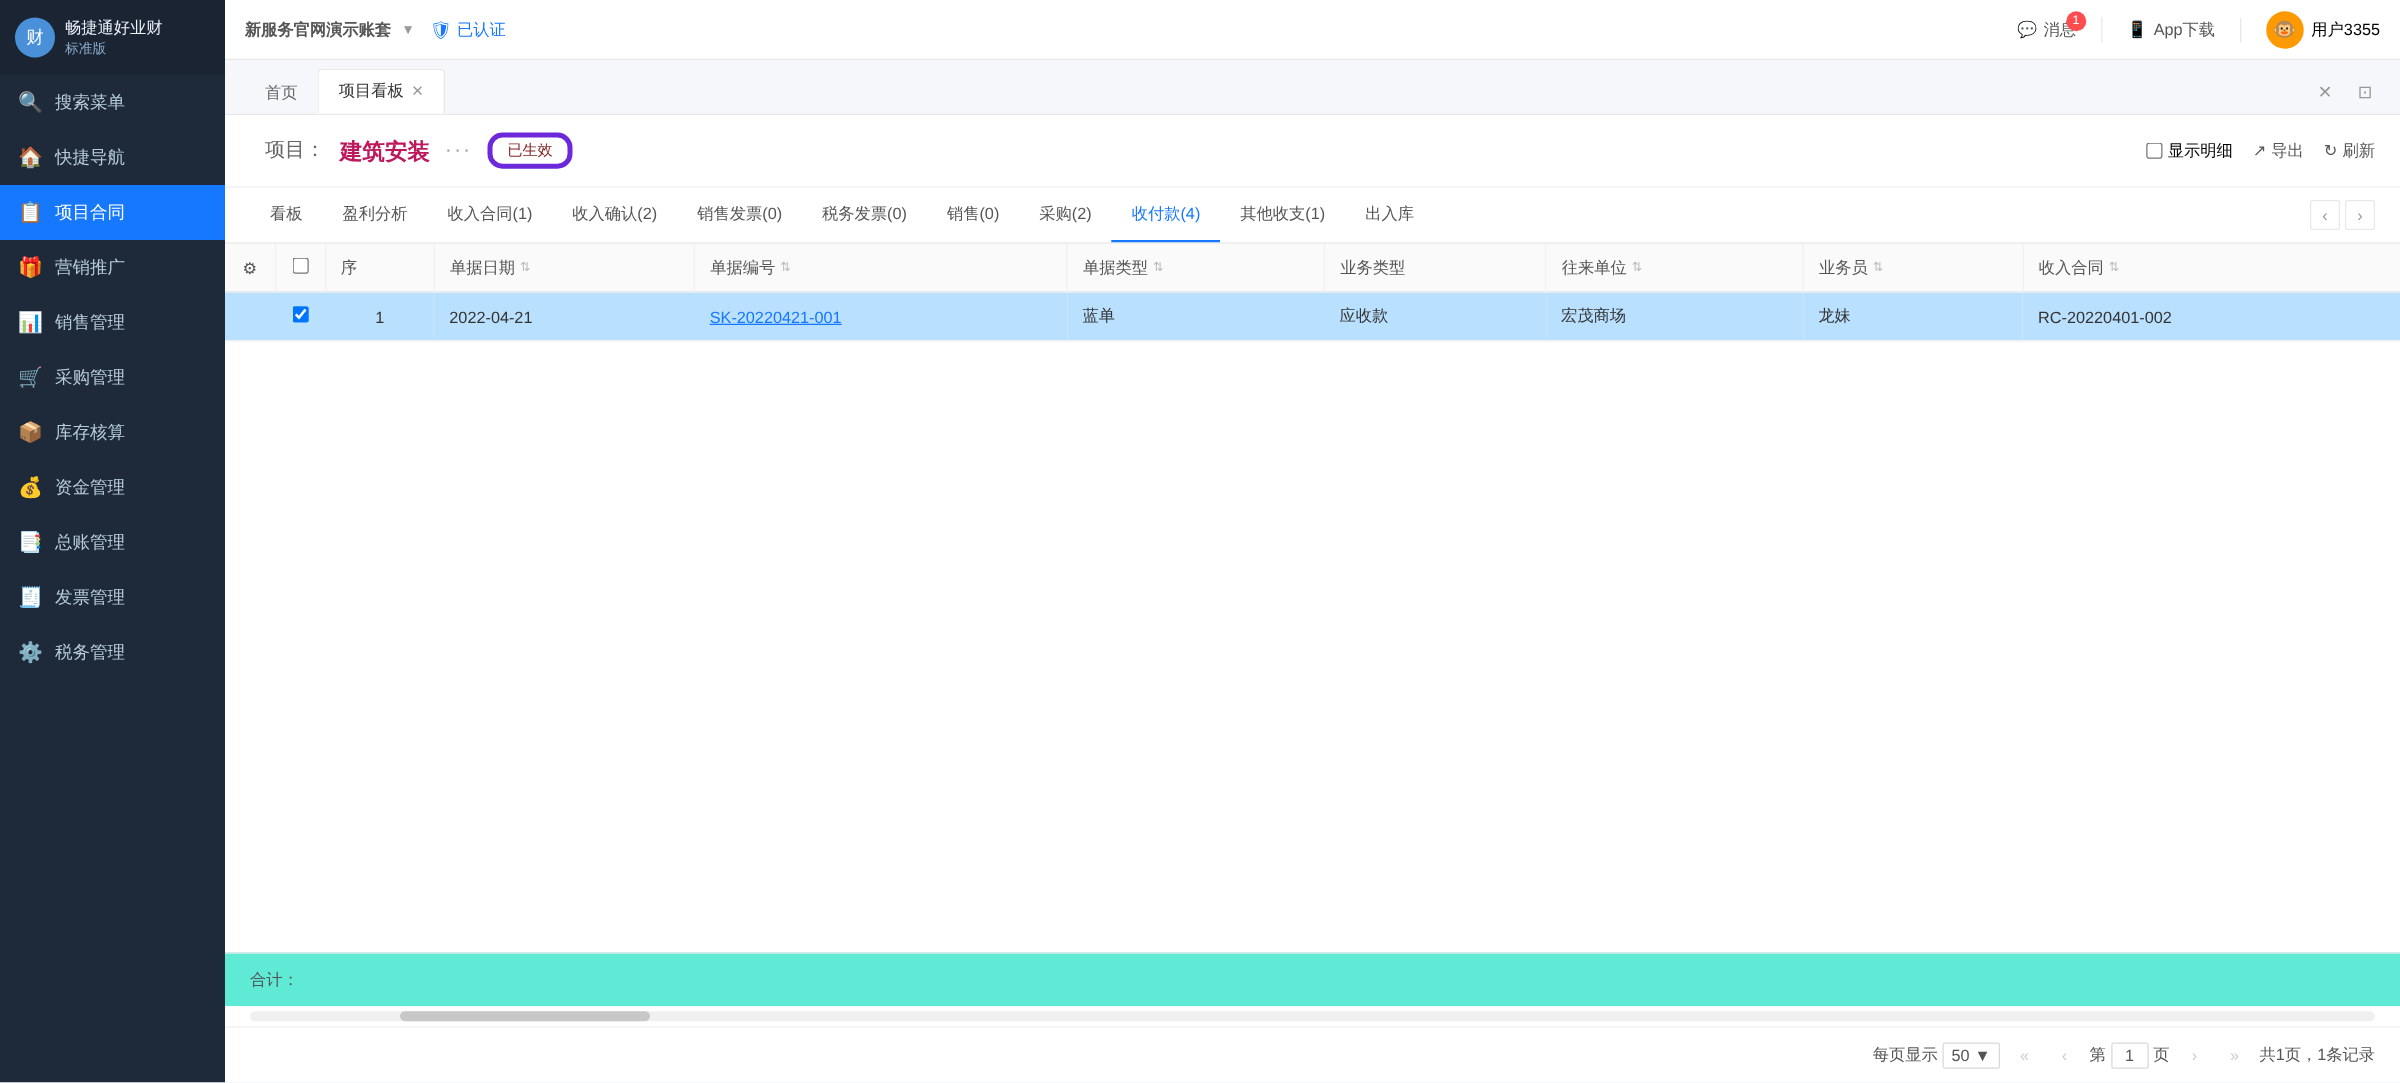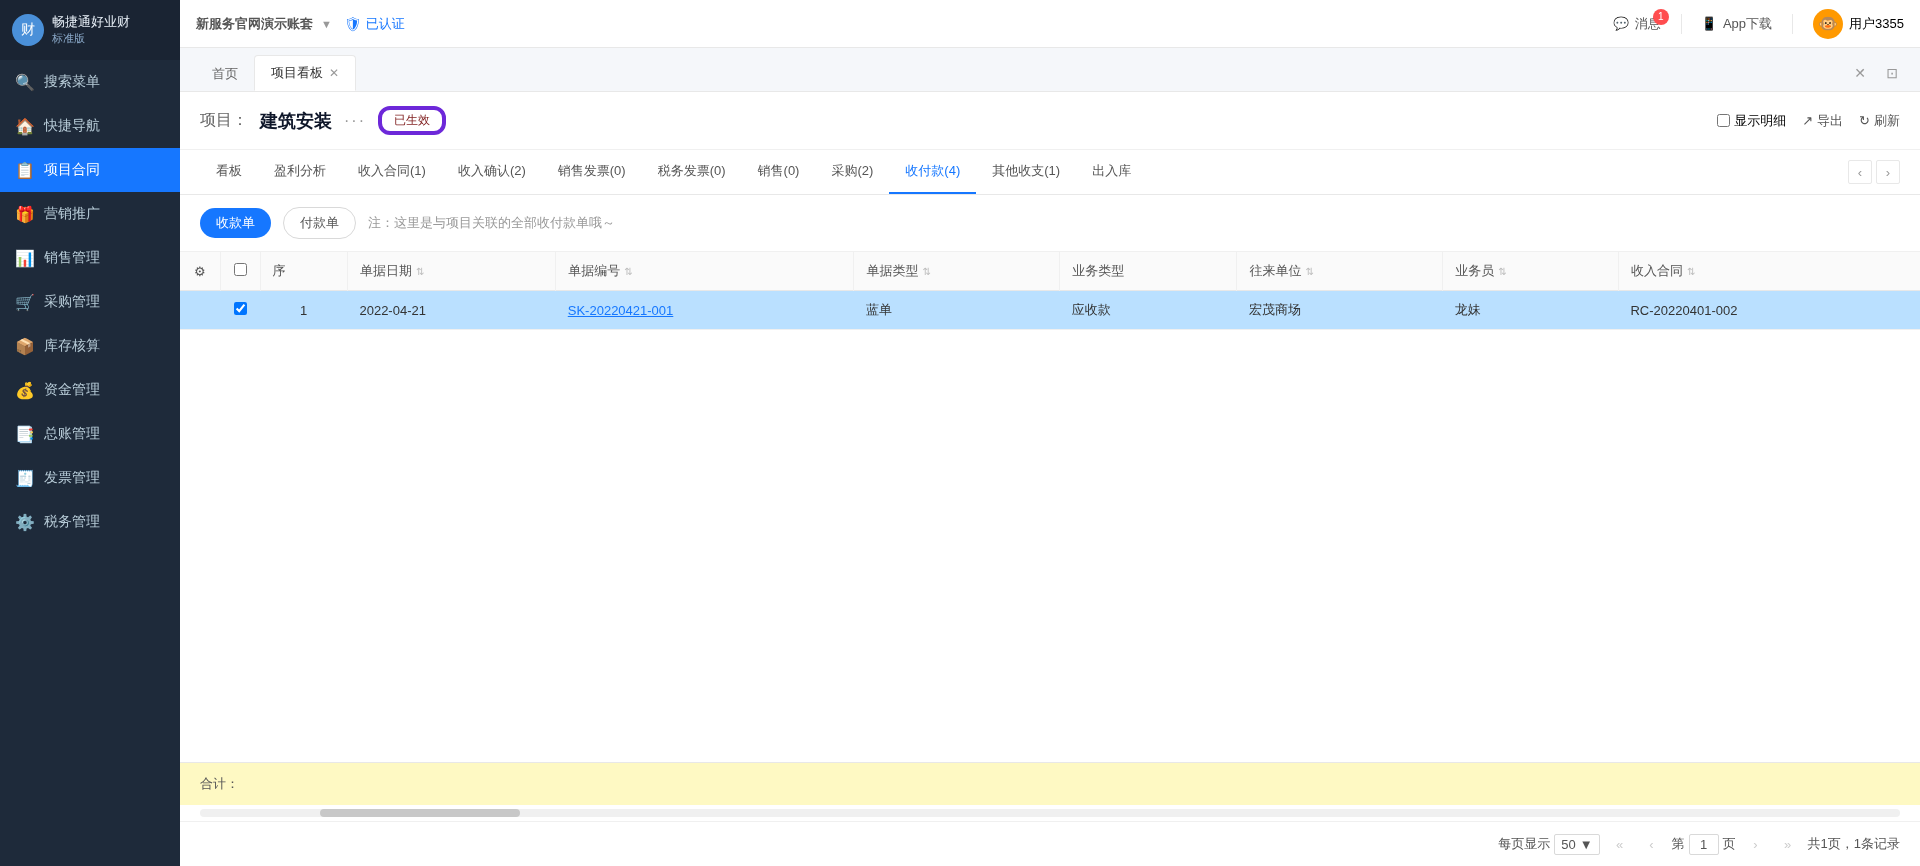--- a/index.html
+++ b/index.html
@@ -239,23 +239,23 @@
     .project-header {
       padding: 14px 20px;
       display: flex;
       align-items: center;
       gap: 12px;
       border-bottom: 1px solid #f0f0f0;
     }
     .project-title {
       font-size: 18px;
       font-weight: 600;
-      color: #0f172a;
-    }
-    .project-label { color: #666; font-size: 16px; }
+      color: #be185d;
+    }
+    .project-label { color: #666; font-size: 16px; margin-left: 12px; }
     .project-more {
       color: #999;
       cursor: pointer;
       font-size: 16px;
       letter-spacing: 2px;
     }
     .project-status {
       border: 4px solid #6d28d9;
       color: #7f1d1d;
       border-radius: 12px;
@@ -402,21 +402,21 @@
     .th-settings {
       width: 40px;
       text-align: center;
     }
     .th-check { width: 40px; text-align: center; }
     .td-center { text-align: center; }
     .settings-icon { cursor: pointer; color: #555; }
 
     
     .summary-row {
-      background: #fef9c3;
+      background: #5eead4;
       padding: 12px 20px;
       font-size: 13px;
       color: #555;
       border-top: 1px solid #e8e8e8;
       display: flex;
       align-items: center;
     }
 
     
     .scrollbar-row {
@@ -648,25 +648,20 @@
       </div>
       <div class="subtab">
         <span>出入库</span>
       </div>
       <div class="subtab-nav">
         <div class="subtab-nav-btn">‹</div>
         <div class="subtab-nav-btn">›</div>
       </div>
     </div>
 
-    <div class="filter-bar">
-      <button class="filter-btn primary">收款单</button>
-      <button class="filter-btn default">付款单</button>
-      <span class="filter-note">注：这里是与项目关联的全部收付款单哦～</span>
-    </div>
 
     <div class="table-wrap">
       <table>
         <thead>
           <tr>
             <th class="th-settings">
               <span class="settings-icon">⚙</span>
             </th>
             <th class="th-check">
               <input type="checkbox" style="">

